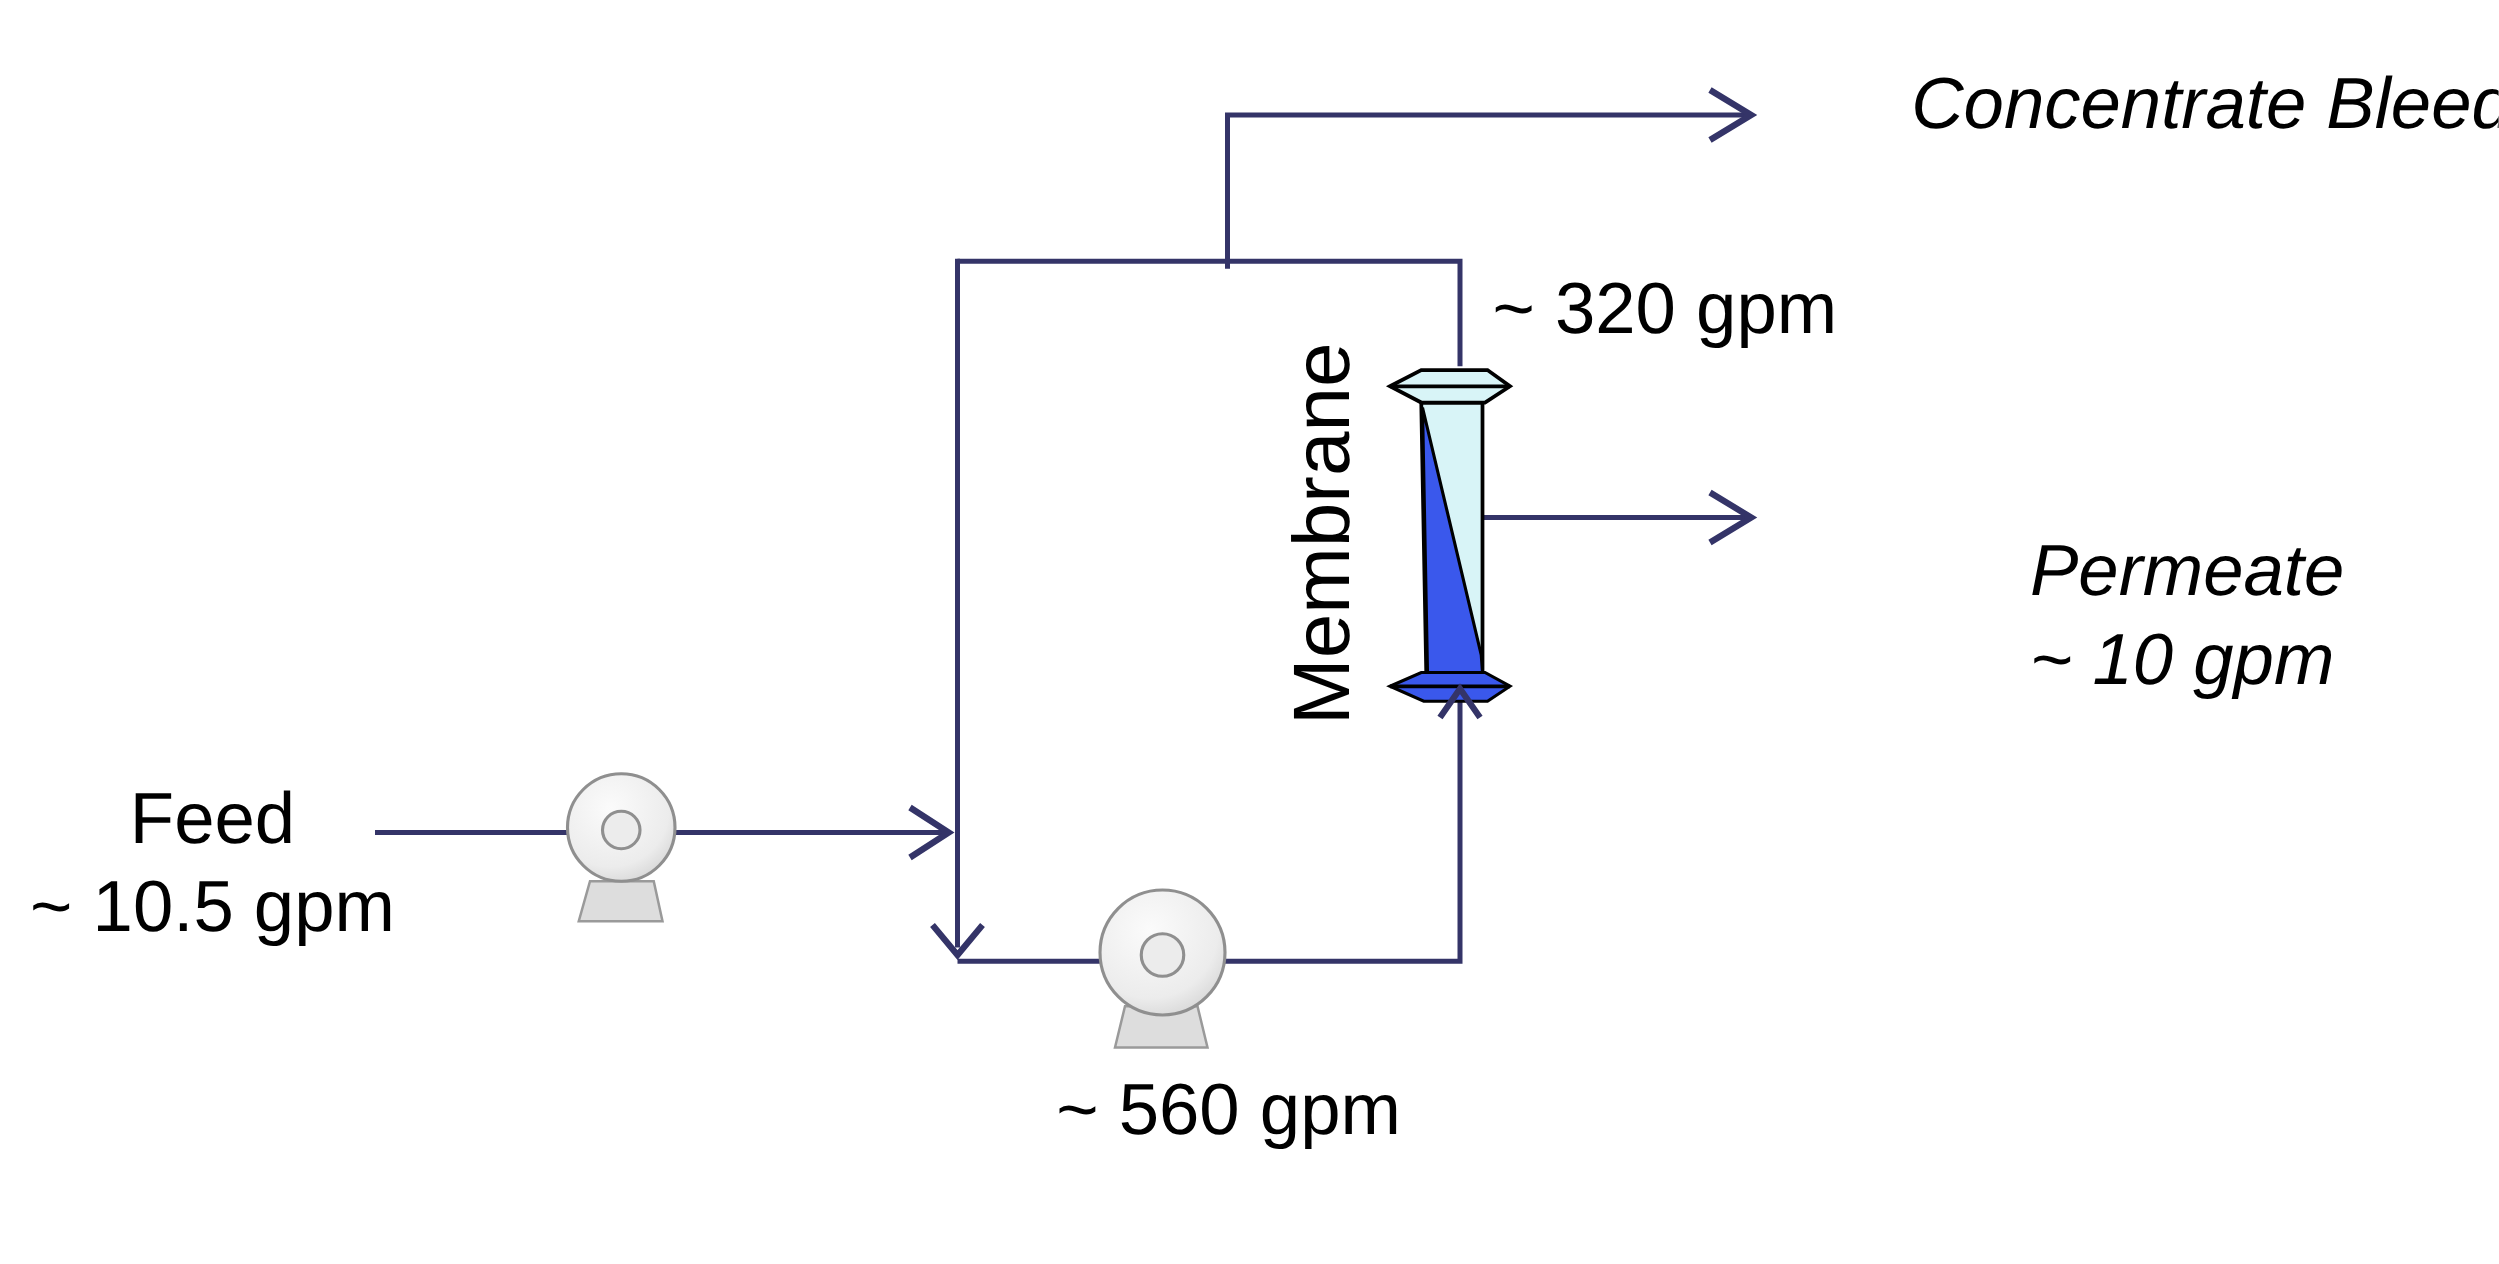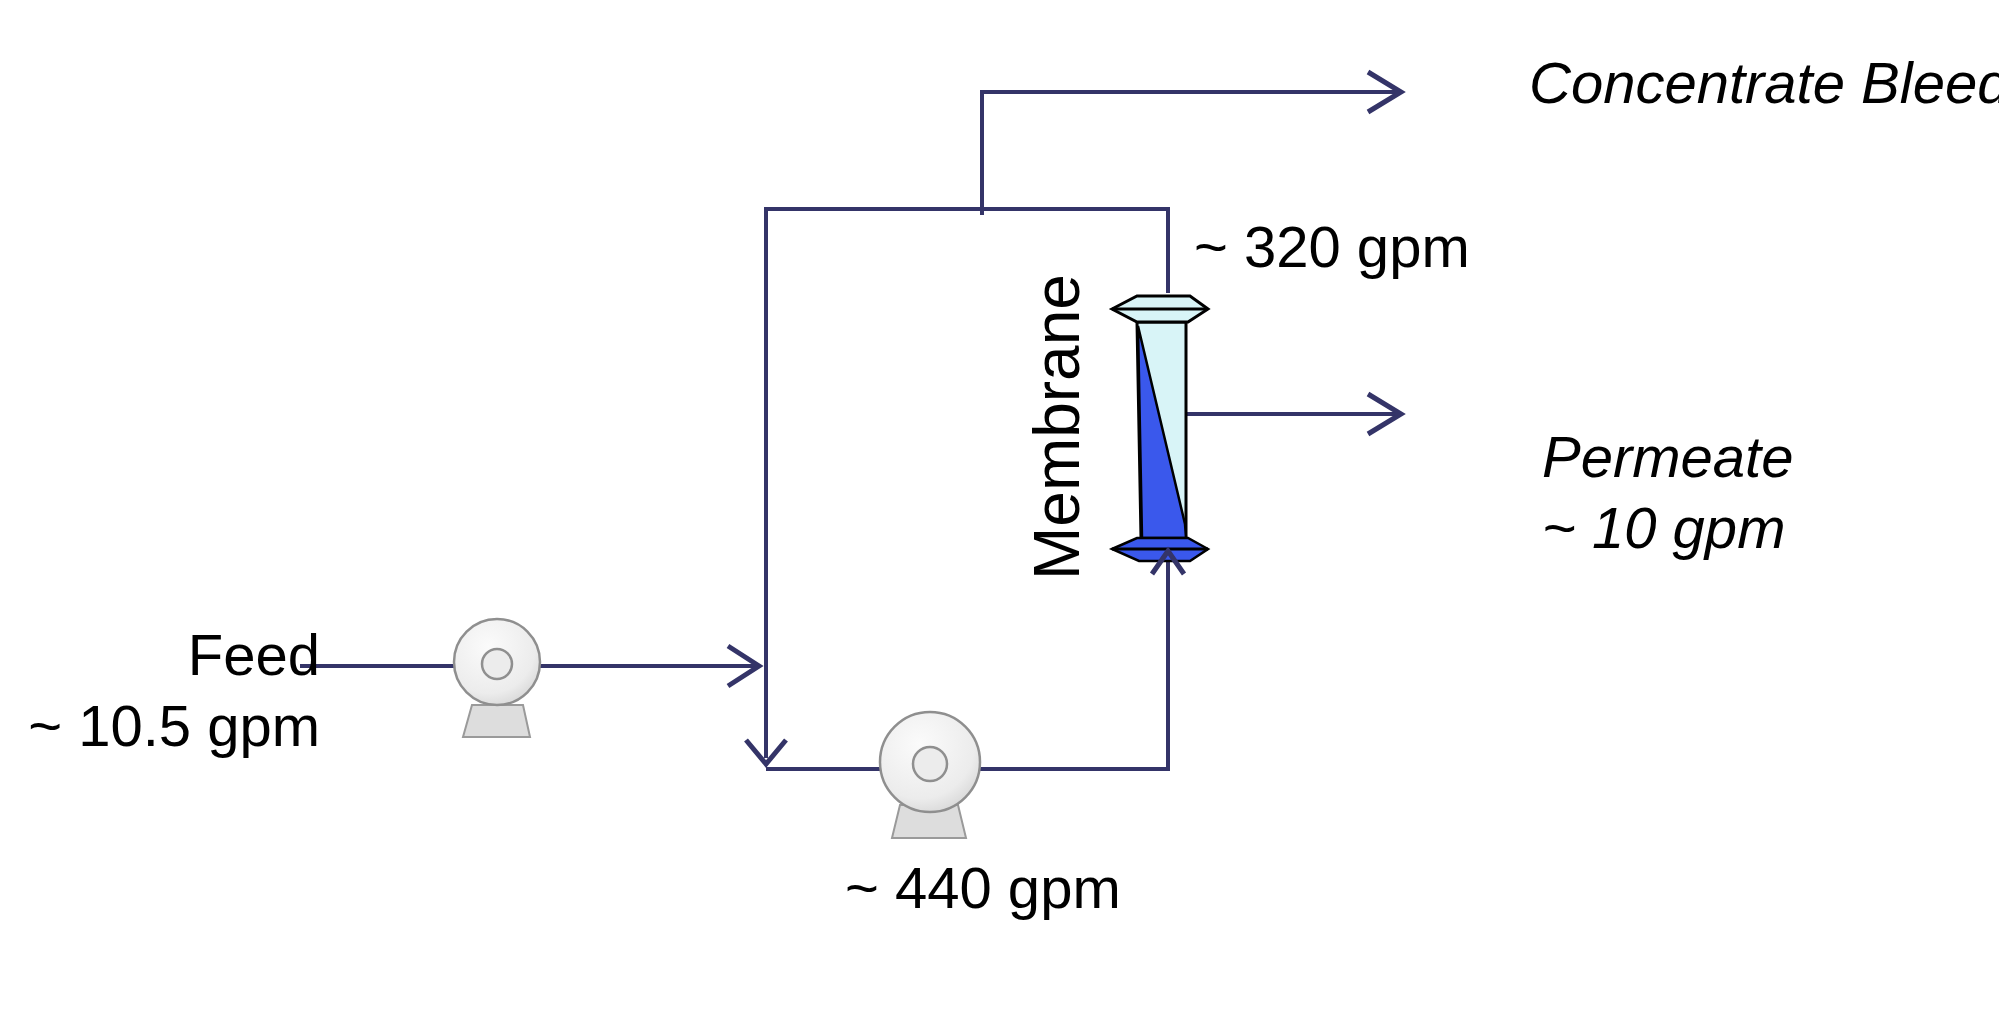--- a/index.html
+++ b/index.html
@@ -64,21 +64,21 @@
     fill: var(--c-pump-fill, #DDDDDD);
     stroke: #9A9A9A;
     stroke-width: 2;
   }
   .label {
     position: absolute;
     font-size: 58px;
     line-height: 71px;
     white-space: nowrap;
   }
-  .label.centered { text-align: right; }
+  .label.centered { text-align: center; }
   .label.italic { font-style: italic; margin-left: 20px; }
   .membrane-label {
     position: absolute;
     left: 907px;
     top: 394px;
     width: 300px;
     height: 72px;
     font-size: 64px;
     line-height: 72px;
     text-align: center;
@@ -138,28 +138,28 @@
     </g>
 
     <polyline class="head" points="1152,574 1168,551 1184,574"></polyline>
   </svg>
 
   <div class="label centered" style="left:20px; top:619px; width:300px;">
     <div>Feed</div>
     <div>~ 10.5 gpm</div>
   </div>
 
-  <div class="label" style="left:845px; top:852px;">~ 440 gpm</div>
+  <div class="label" style="left:845px; top:852px;">~ 560 gpm</div>
 
   <div class="label" style="left:1194px; top:211px;">~ 320 gpm</div>
 
   <div class="label italic" style="left:1509px; top:47px;">
     <div>Concentrate Bleed</div>
   </div>
 
-  <div class="label italic" style="left:1522px; top:421px;">
+  <div class="label italic" style="left:1604px; top:421px;">
     <div>Permeate</div>
     <div>~ 10 gpm</div>
   </div>
 
   <div class="membrane-label">Membrane</div>
 
 </div>
 
 </body></html>

